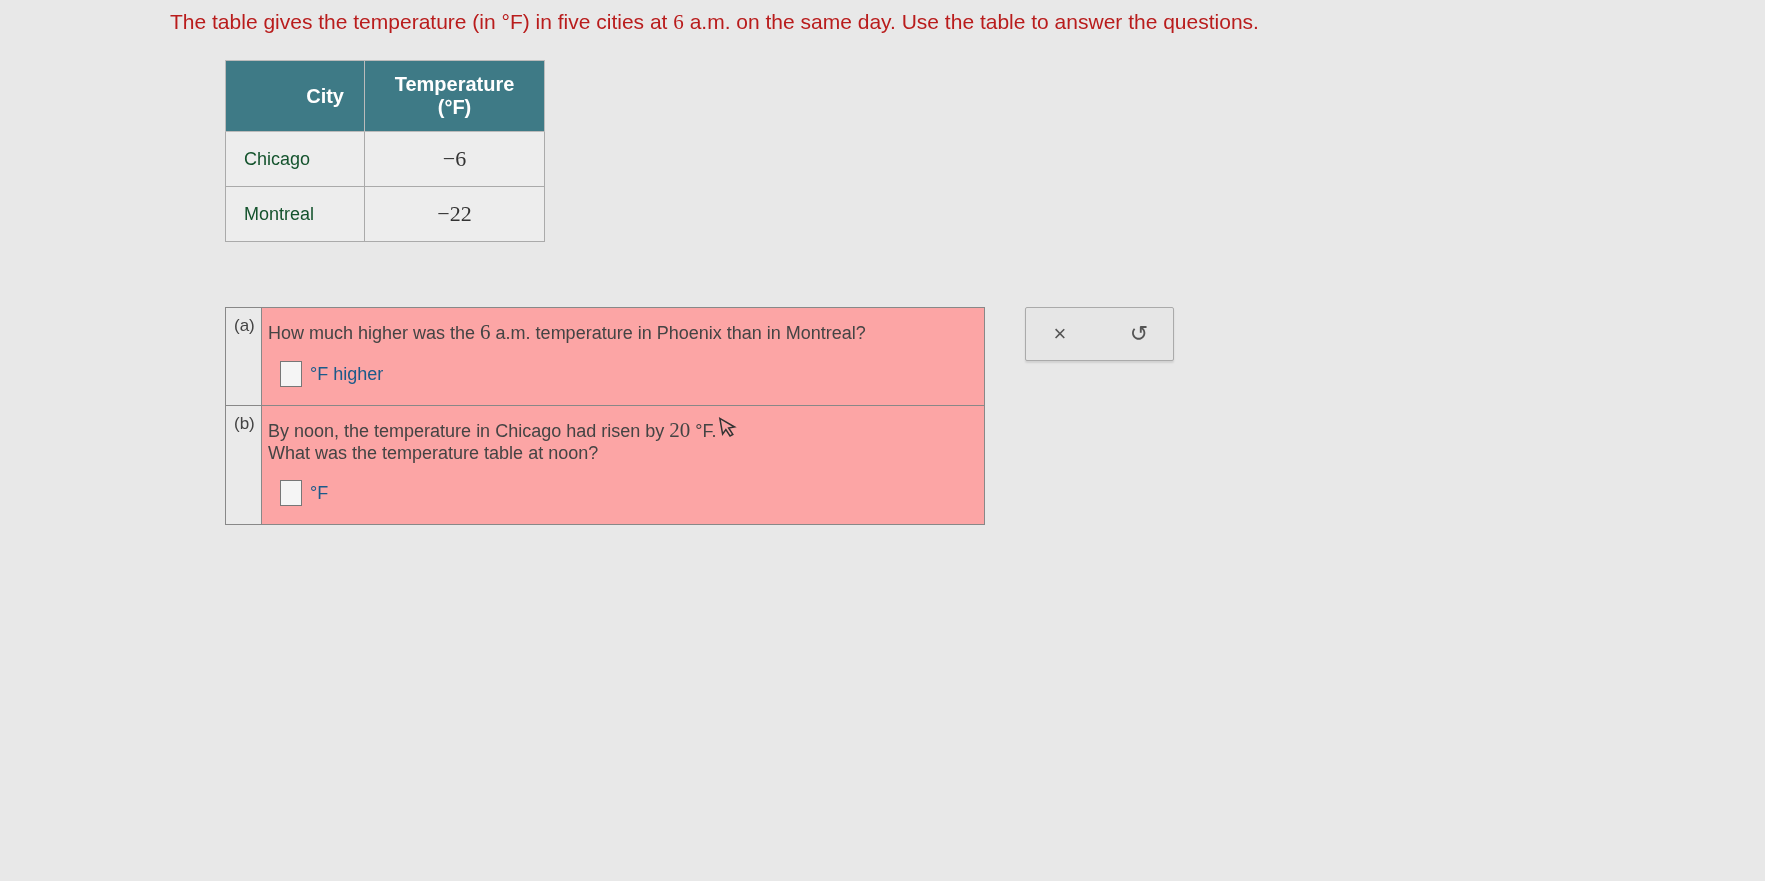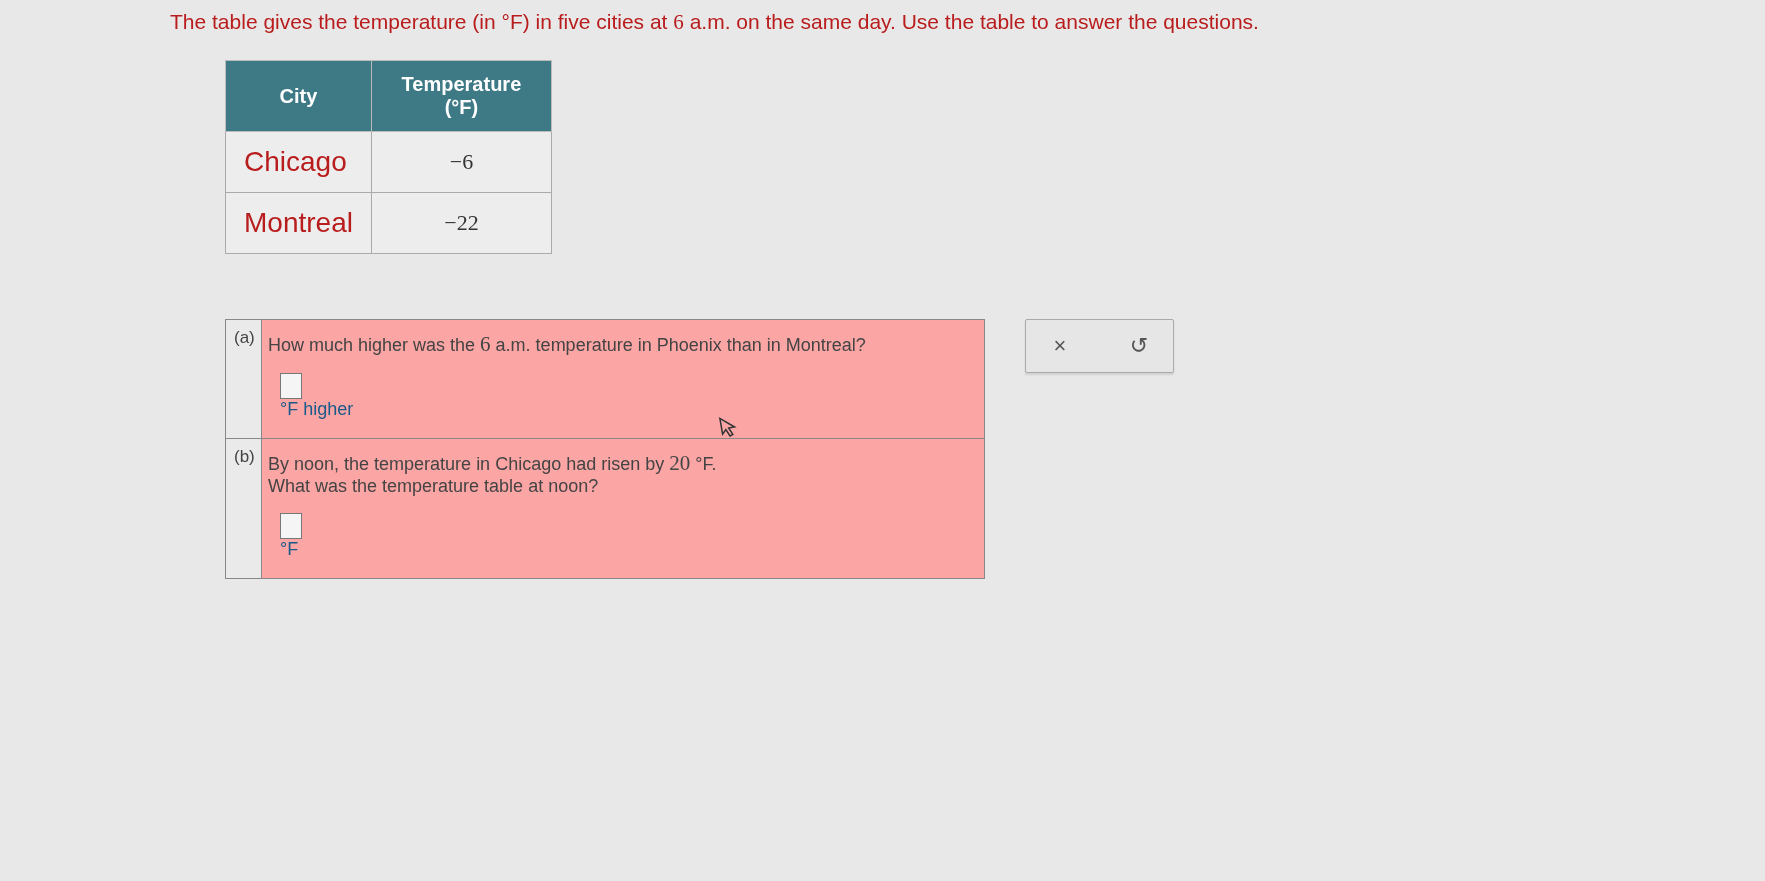--- a/index.html
+++ b/index.html
@@ -25,27 +25,27 @@
     }
     .data-table th {
       background: #3e7a86;
       color: #fff;
       font-weight: bold;
       padding: 12px 20px;
       border: 1px solid #bbb;
       font-size: 20px;
       text-align: center;
     }
-    .data-table th:first-child { width: 139px; }
+    .data-table th:first-child { width: 139px; text-align: right; }
     .data-table th:last-child { width: 180px; }
     .data-table td {
       border: 1px solid #aaa;
       padding: 14px 18px;
-      font-size: 28px;
-      color: #b91c1c;
+      font-size: 18px;
+      color: #14532d;
       background: #ededed;
     }
     .data-table td:first-child { text-align: left; }
     .data-table td:last-child {
       text-align: center;
       font-family: 'Times New Roman', serif;
       font-size: 22px;
       color: #333;
     }
     .questions-wrap {
@@ -74,24 +74,23 @@
       color: #444;
       background: #fca5a5;
     }
     .serif-num {
       font-family: 'Times New Roman', serif;
       font-size: 21px;
     }
     .answer-row {
       margin-top: 16px;
       display: flex;
-      align-items: flex-start;
-      gap: 0;
+      align-items: center;
+      gap: 8px;
       padding-left: 12px;
-      flex-direction: column;
     }
     .answer-input {
       width: 22px;
       height: 26px;
       border: 1px solid #777;
       background: #f5f5f5;
       font-size: 16px;
       text-align: center;
       padding: 0;
     }

